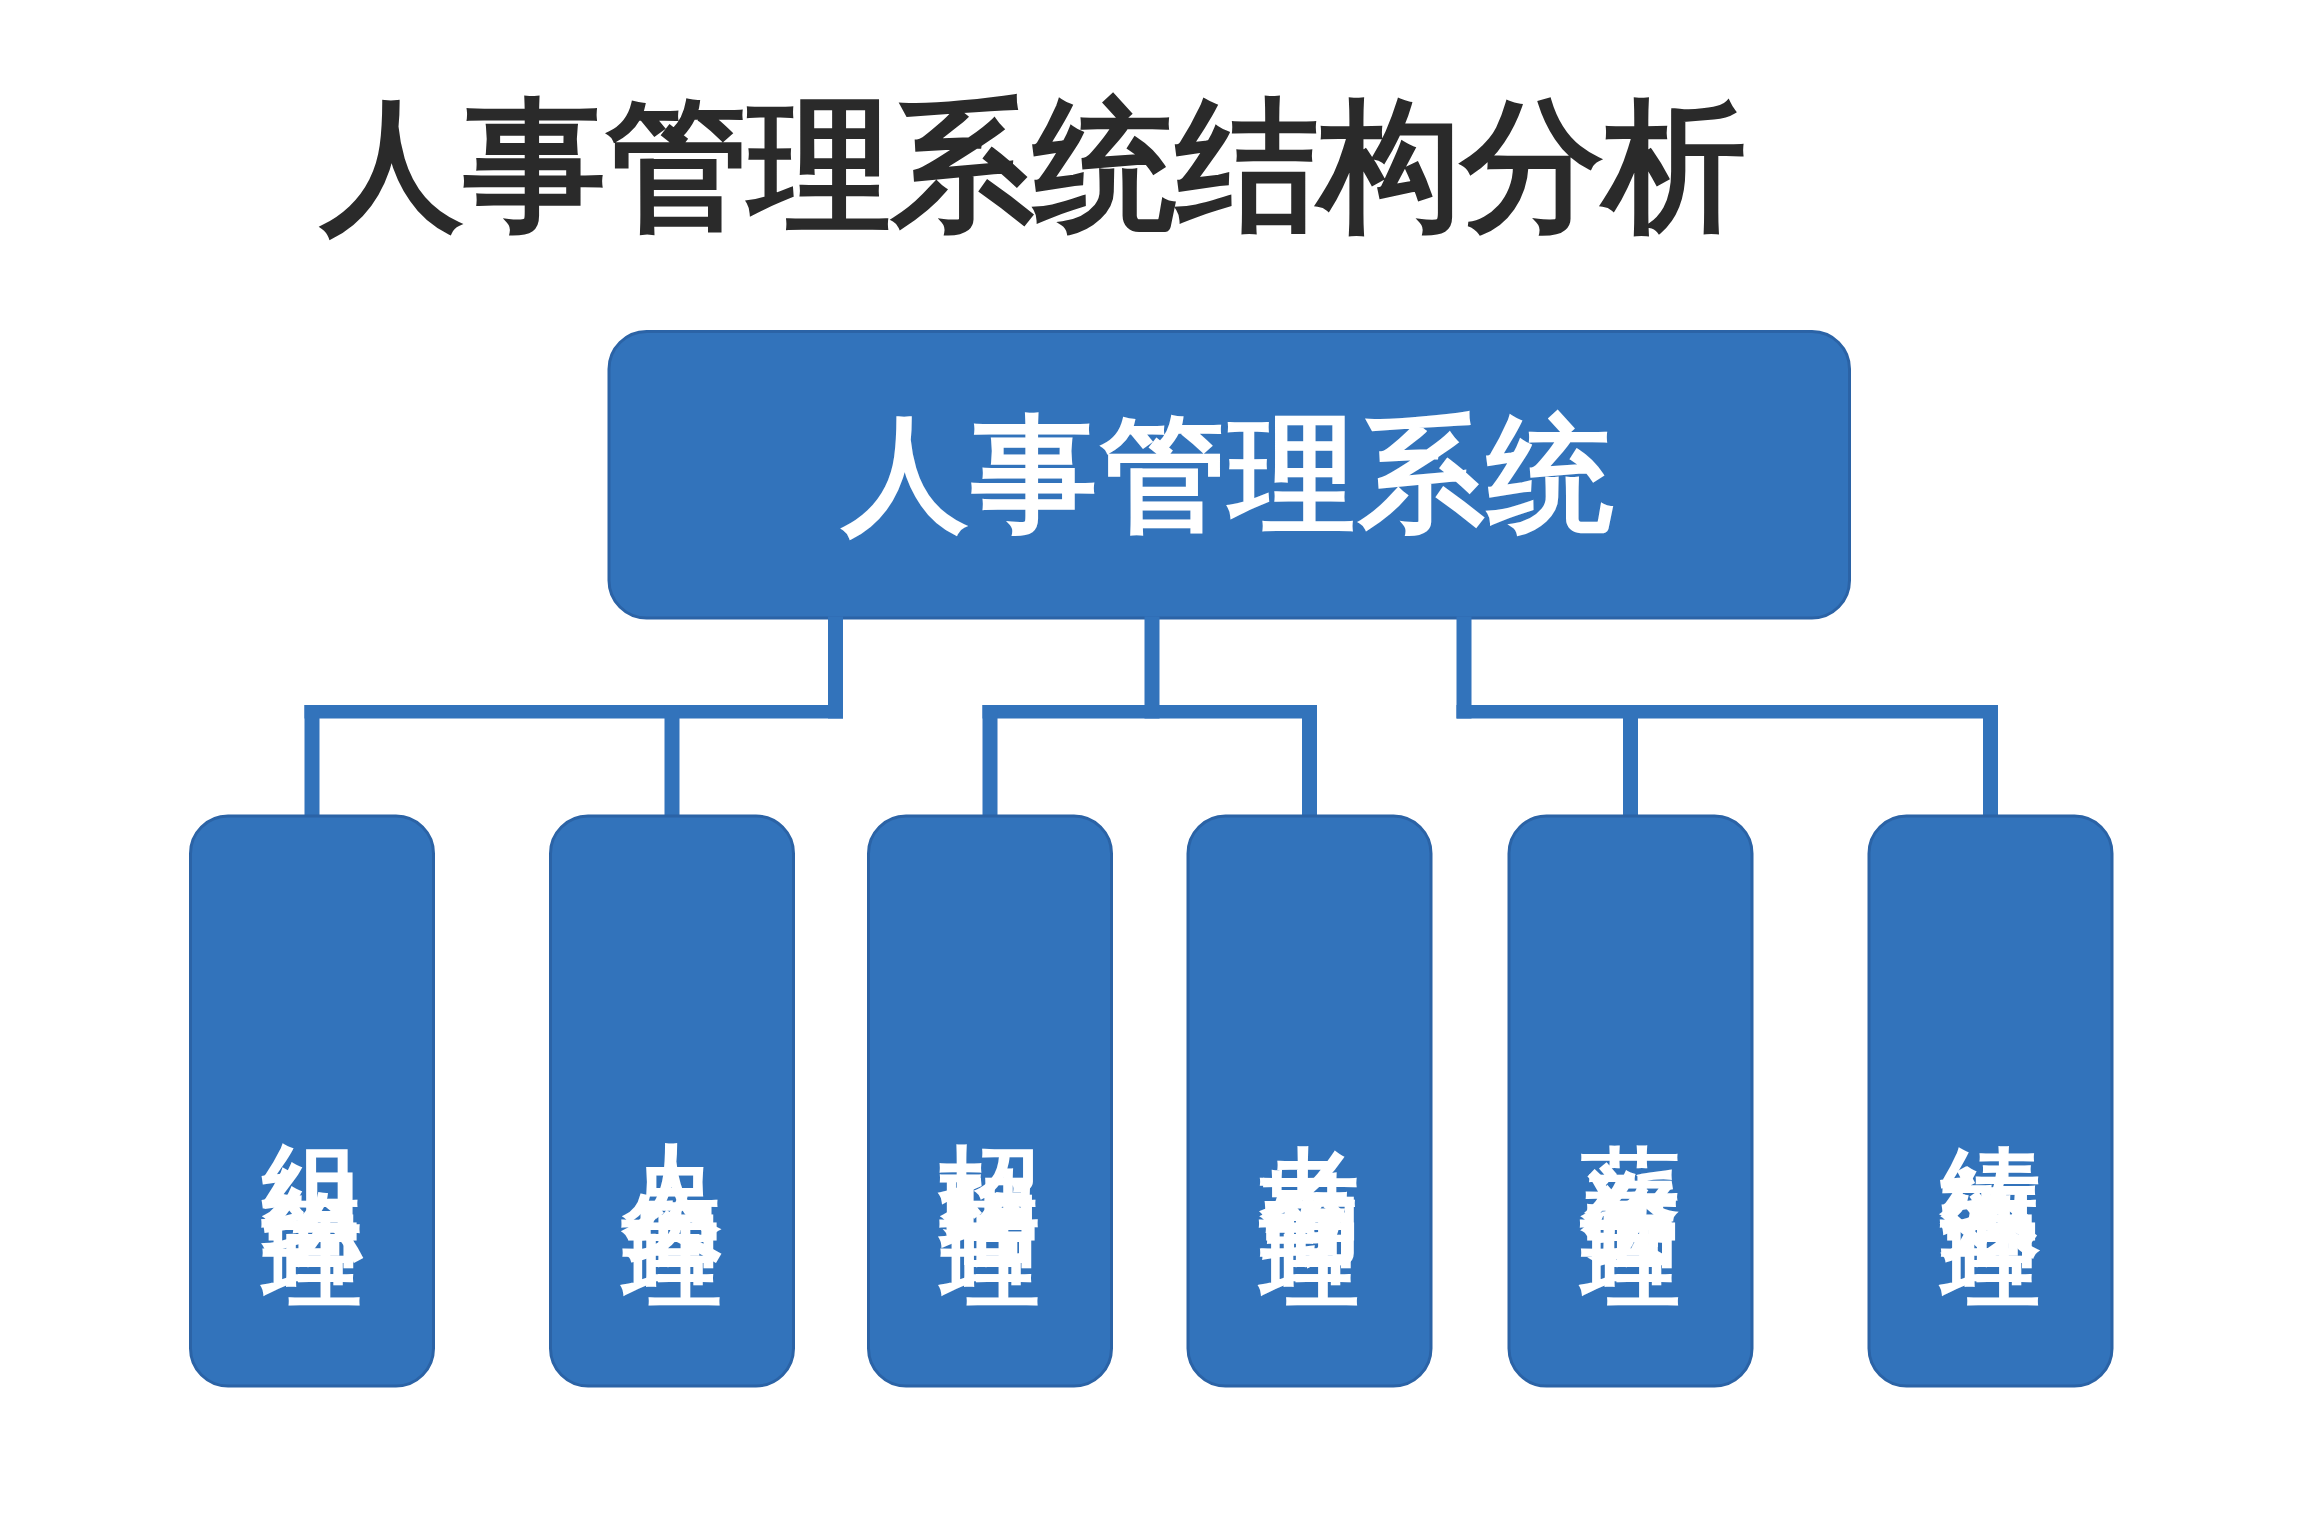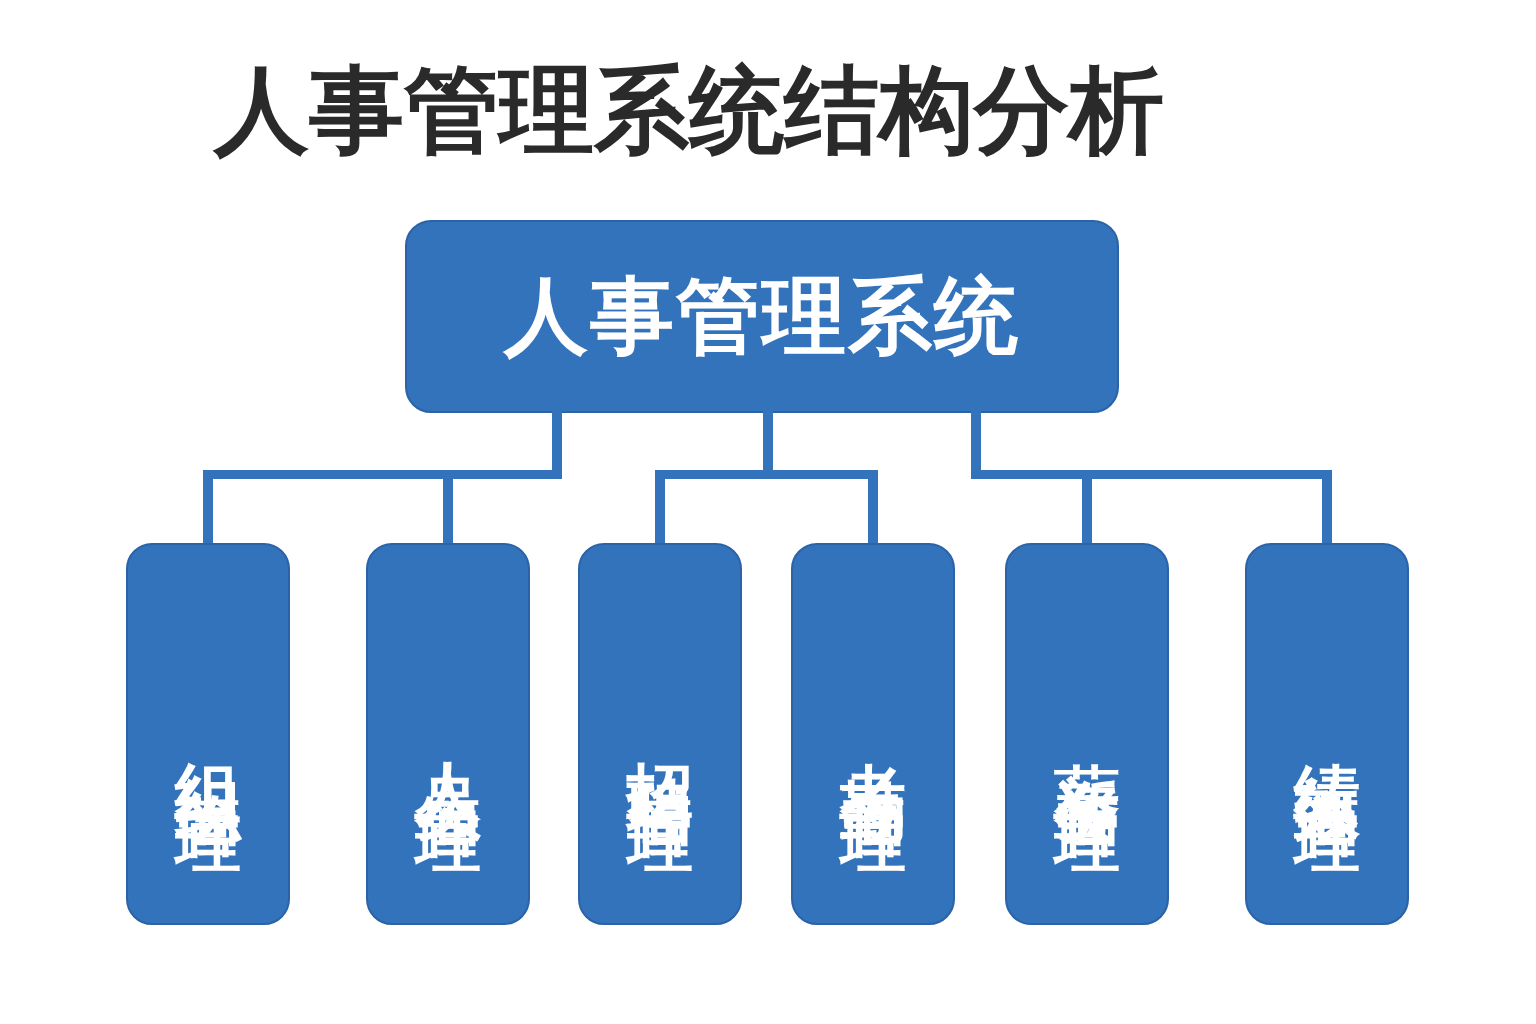--- a/index.html
+++ b/index.html
@@ -36,21 +36,21 @@
     position:absolute;
     background:var(--node-fill);
     border:2px solid var(--node-border);
     border-radius:26px;
     display:flex;
     align-items:center;
     justify-content:center;
   }
   .root-node{
     left:405px;top:220px;
-    width:714px;height:193px;
+    width:829px;height:193px;
   }
   .root-label{
     color:var(--node-text);
     font-size:84px;
     font-weight:800;
     white-space:nowrap;
     letter-spacing:2px;
   }
   .child-node{
     top:543px;

